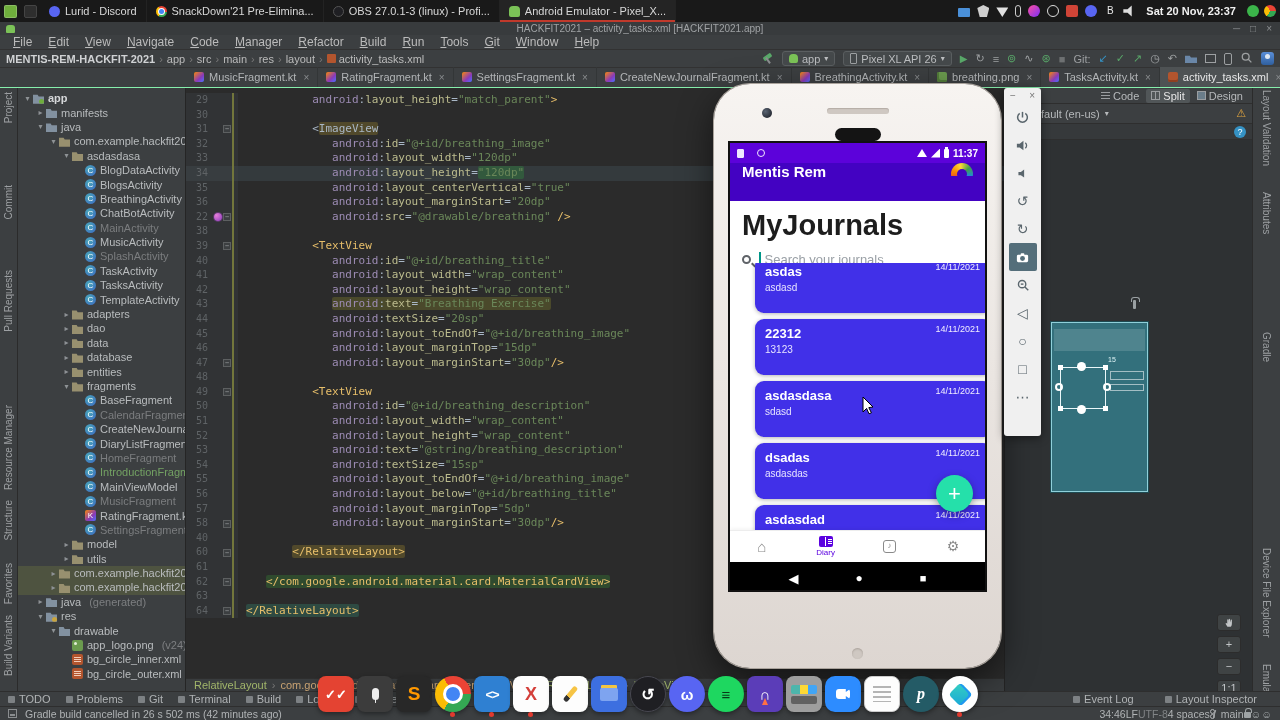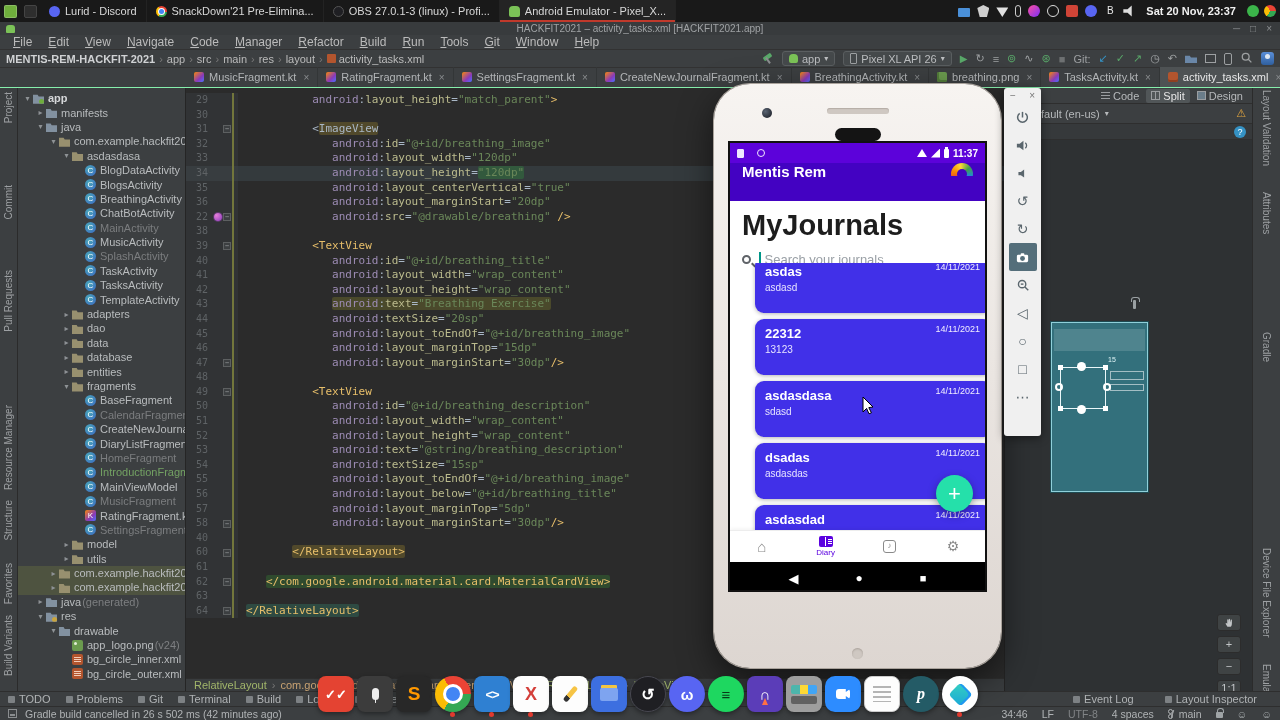--- a/index.html
+++ b/index.html
@@ -89,21 +89,21 @@
 .tic.fapp::after{content:"";position:absolute;right:0;bottom:0;width:5px;height:5px;border-radius:50%;background:#6fae3c}
 .tic.fr::after{content:"";position:absolute;right:0;bottom:0;width:5px;height:5px;border-radius:50%;background:#caa53d}
 .tic.c{background:radial-gradient(circle at 35% 35%,#49a8b8,#3b66c4);border-radius:50%;color:#fff;font-size:8px;text-align:center;line-height:11px}
 .tic.c::after{content:"C"}
 .tic.kt{background:linear-gradient(135deg,#f88909,#8a3ab9 60%,#4c6fff);border-radius:2px;color:#fff;font-size:8px;text-align:center;line-height:11px}
 .tic.kt::after{content:"K"}
 .tic.xml{background:#b3552e;border-radius:2px}
 .tic.xml::after{content:"";position:absolute;left:2px;top:3px;right:2px;height:1px;background:#f2cdb8;box-shadow:0 2px 0 #f2cdb8,0 4px 0 #f2cdb8}
 .tic.png{background:#6b9b4e;border-radius:2px}
 .tic.png::after{content:"";position:absolute;left:2px;top:2px;width:3px;height:3px;border-radius:50%;background:#e4f0d8}
-.tsfx{color:#7d7f81;margin-left:1px}
+.tsfx{color:#7d7f81;margin-left:8px}
 
 .editor{position:absolute;left:186px;top:88px;width:818px;height:590px;background:#2b2b2b;overflow:hidden;font-family:"DejaVu Sans Mono",monospace;font-size:11px;padding-top:5px}
 .cl{height:14.6px;line-height:14.6px;display:flex;white-space:pre}
 .cl.cur{background:#343a3d}
 .gut{display:flex;flex:0 0 52px;background:#313335}
 .cl.cur .gut{background:#383d40}
 .gn{width:26px;text-align:right;color:#5f6366;font-size:10px;padding-right:4px}
 .gi{width:20px;display:flex;align-items:center;gap:1px;justify-content:flex-end;padding-right:1px}
 .fold{width:8px;height:8px;border:1px solid #5d6061;color:#9fa2a4;font-size:7px;line-height:6px;text-align:center;background:#3c3f41}
 .flower{width:8px;height:8px;border-radius:50%;background:radial-gradient(circle at 30% 30%,#e580d8,#8e3bbf);box-shadow:0 0 0 1px #5a3a6a}
@@ -150,21 +150,21 @@
 
 .xcrumb{position:absolute;left:186px;top:678px;width:818px;height:13px;background:#393c3e;display:flex;align-items:center;gap:5px;font-size:11px;padding-left:8px;border-top:1px solid #2e2e2e;white-space:nowrap;overflow:hidden}
 .xc-g{color:#a1b56a}.xc-t{color:#c8a272}.xc-s{color:#777}
 .bottombar{position:absolute;left:0;top:691px;width:1280px;height:15px;background:#3c3f41;border-top:1px solid #2e2e2e;display:flex;align-items:center;font-size:11px;color:#b0b3b5;padding:0 8px;z-index:20}
 .btool{display:flex;align-items:center;gap:4px;margin-right:15px}
 .btool::before{content:"";width:7px;height:7px;background:#7d8184;border-radius:1px}
 .bb-right{margin-left:auto;display:flex;gap:16px}
 .statusbar{position:absolute;left:0;top:706px;width:1280px;height:14px;background:#3c3f41;border-top:1px solid #2e2e2e;display:flex;align-items:center;font-size:10.5px;color:#b0b3b5;padding:0 8px;z-index:20}
 .sb-sq{width:9px;height:9px;border:1px solid #8a8d8f;margin-right:8px;position:relative}
 .sb-sq::after{content:"";position:absolute;left:1px;bottom:1px;width:5px;height:2px;background:#8a8d8f}
-.sb-right{margin-left:auto;display:flex;align-items:center;gap:14px}
+.sb-right{margin-left:auto;display:flex;align-items:center;}
 .sb-dim{color:#818486}
 .brch{width:8px;height:10px;position:relative;display:inline-block}
 .brch::before,.brch::after{content:"";position:absolute;width:3px;height:3px;border-radius:50%;border:1px solid #b0b3b5}
 .brch::before{left:0;top:0}.brch::after{left:0;bottom:0}
 .brch i{position:absolute;left:4px;top:1px;width:1px;height:8px;background:#b0b3b5;transform:rotate(18deg)}
 .lock{width:7px;height:6px;background:#9fa4a6;position:relative;margin-top:3px;border-radius:1px}
 .lock::after{content:"";position:absolute;left:1px;top:-4px;width:5px;height:4px;border:1px solid #9fa4a6;border-bottom:0;border-radius:3px 3px 0 0}
 
 .etb{position:absolute;left:1004px;top:88px;width:37px;height:348px;background:#f0f0f0;border-radius:3px;box-shadow:0 2px 10px rgba(0,0,0,.45);z-index:45;display:flex;flex-direction:column;align-items:center}
 .etb-head{width:100%;height:15px;display:flex;justify-content:space-between;padding:0 6px;color:#777;font-size:10px;align-items:center}

